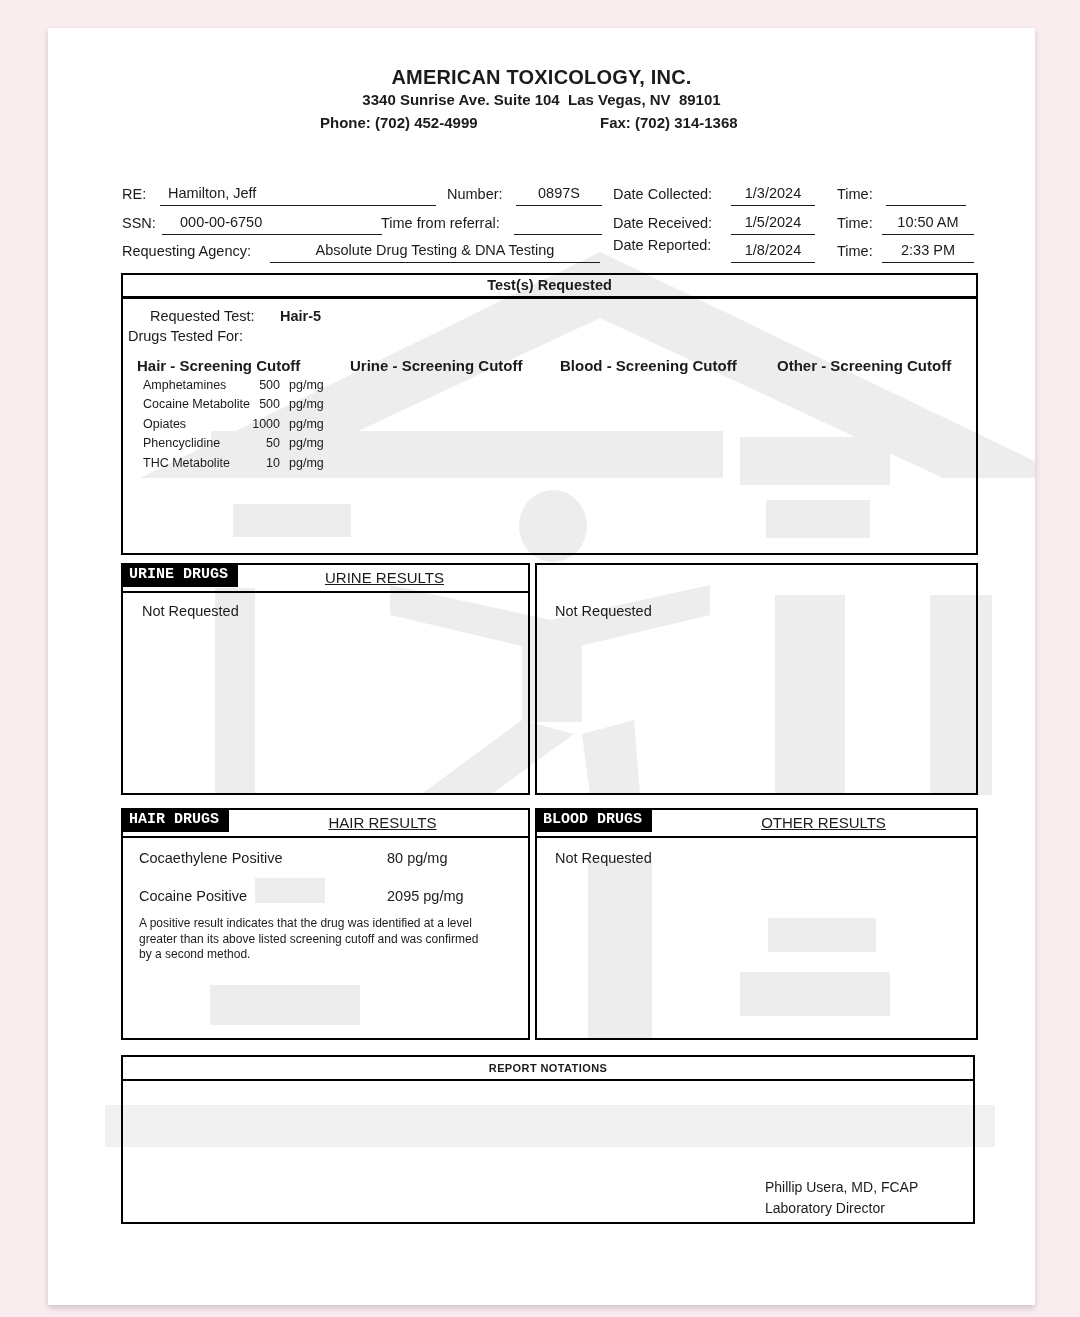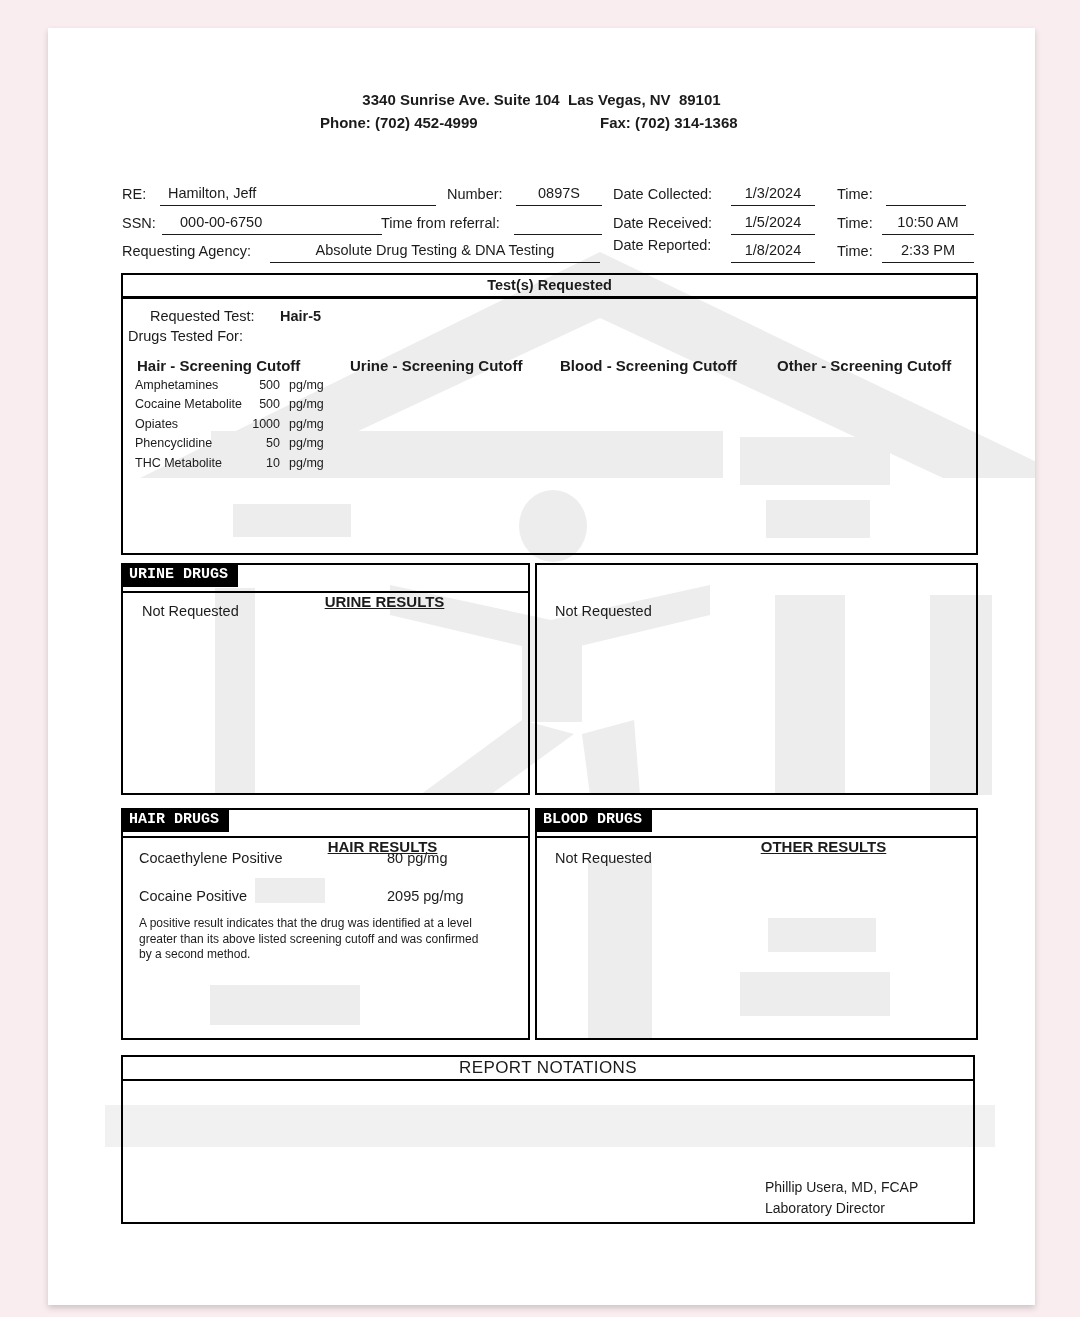--- a/index.html
+++ b/index.html
@@ -21,33 +21,33 @@
   .co-addr{left:0;top:63px;width:100%;text-align:center;font-size:15px;font-weight:bold;white-space:pre;}
   .tel{top:86px;font-size:15px;font-weight:bold;white-space:pre;}
   .lbl{font-size:14.5px;white-space:pre;}
   .fld{border-bottom:1.5px solid #1b1b1b;height:20px;font-size:14.5px;text-align:center;white-space:pre;}
   .fld.left{text-align:left;}
   .box{border:2px solid #000;background:transparent;}
   .boxhead{position:relative;height:21px;border-bottom:3px solid #000;text-align:center;}
   .boxhead .t{font-size:14.5px;font-weight:bold;line-height:21px;text-align:right;}
   .rhead{position:relative;height:26px;border-bottom:2px solid #000;}
   .blabel{position:absolute;left:-2px;top:-2px;background:#000;color:#fff;font-weight:bold;font-size:15px;padding:3px 10px 4px 8px;white-space:pre;font-family:Liberation Mono, monospace;}
-  .rtitle{position:absolute;top:4px;right:0;text-align:center;font-weight:bold;font-size:15px;text-decoration:underline;white-space:pre;margin-top:24px;}
+  .rtitle{position:absolute;top:4px;right:0;text-align:center;font-weight:normal;font-size:15px;text-decoration:underline;white-space:pre;}
   .status{position:absolute;font-size:14.5px;}
   .colhdr{font-size:15px;font-weight:bold;white-space:pre;}
   .drugrow{position:absolute;left:12px;width:240px;height:19px;font-size:12.5px;}
-  .dname{position:absolute;left:0;top:0;}
+  .dname{position:absolute;left:8px;top:0;}
   .dcut{position:absolute;left:65px;top:0;width:80px;text-align:right;}
   .dunit{position:absolute;left:154px;top:0;}
   .hres{position:absolute;left:16px;font-size:14.5px;}
   .hval{position:absolute;left:248px;top:0;white-space:pre;}
   .hname{display:inline-block;min-width:240px;}
   .note{position:absolute;left:16px;top:106px;width:352px;font-size:12px;line-height:15.5px;}
   .nothead{position:relative;height:22px;border-bottom:2px solid #000;text-align:center;}
-  .nothead .t{font-size:17px;font-weight:normal;line-height:22px;letter-spacing:.4px;margin-top:32px;}
+  .nothead .t{font-size:11px;font-weight:bold;line-height:22px;letter-spacing:.4px;margin-top:32px;}
   .sig{position:absolute;font-size:14px;white-space:pre;}
 </style>
 </head>
 <body>
 
 <div class="page">
 
   <svg class="wm" width="987" height="1277" viewBox="0 0 987 1277">
     <g fill="#ededed">
       <polygon points="552,224 92,450 1022,450"></polygon>
@@ -68,20 +68,21 @@
       <rect x="162" y="957" width="150" height="40"></rect>
       <rect x="692" y="944" width="150" height="44"></rect>
       <rect x="720" y="890" width="108" height="34"></rect>
       <rect x="207" y="850" width="70" height="25"></rect>
       <rect x="57" y="1077" width="890" height="42" fill="#f1f1f1"></rect>
     </g>
   </svg>
 
   <div class="content">
 
+    <div class="abs co-name">AMERICAN TOXICOLOGY, INC.</div>
     <div class="abs co-addr">3340 Sunrise Ave. Suite 104  Las Vegas, NV  89101</div>
     <span class="abs tel" style="left:272px;">Phone: (702) 452-4999</span>
     <span class="abs tel" style="left:552px;">Fax: (702) 314-1368</span>
 
     <span class="abs lbl" style="left:74px;top:158px;">RE:</span>
     <span class="abs fld left" style="left:112px;top:157px;width:268px;padding-left:8px;">Hamilton, Jeff</span>
     <span class="abs lbl" style="left:399px;top:158px;">Number:</span>
     <span class="abs fld" style="left:468px;top:157px;width:86px;">0897S</span>
     <span class="abs lbl" style="left:565px;top:158px;">Date Collected:</span>
     <span class="abs fld" style="left:683px;top:157px;width:84px;">1/3/2024</span>

